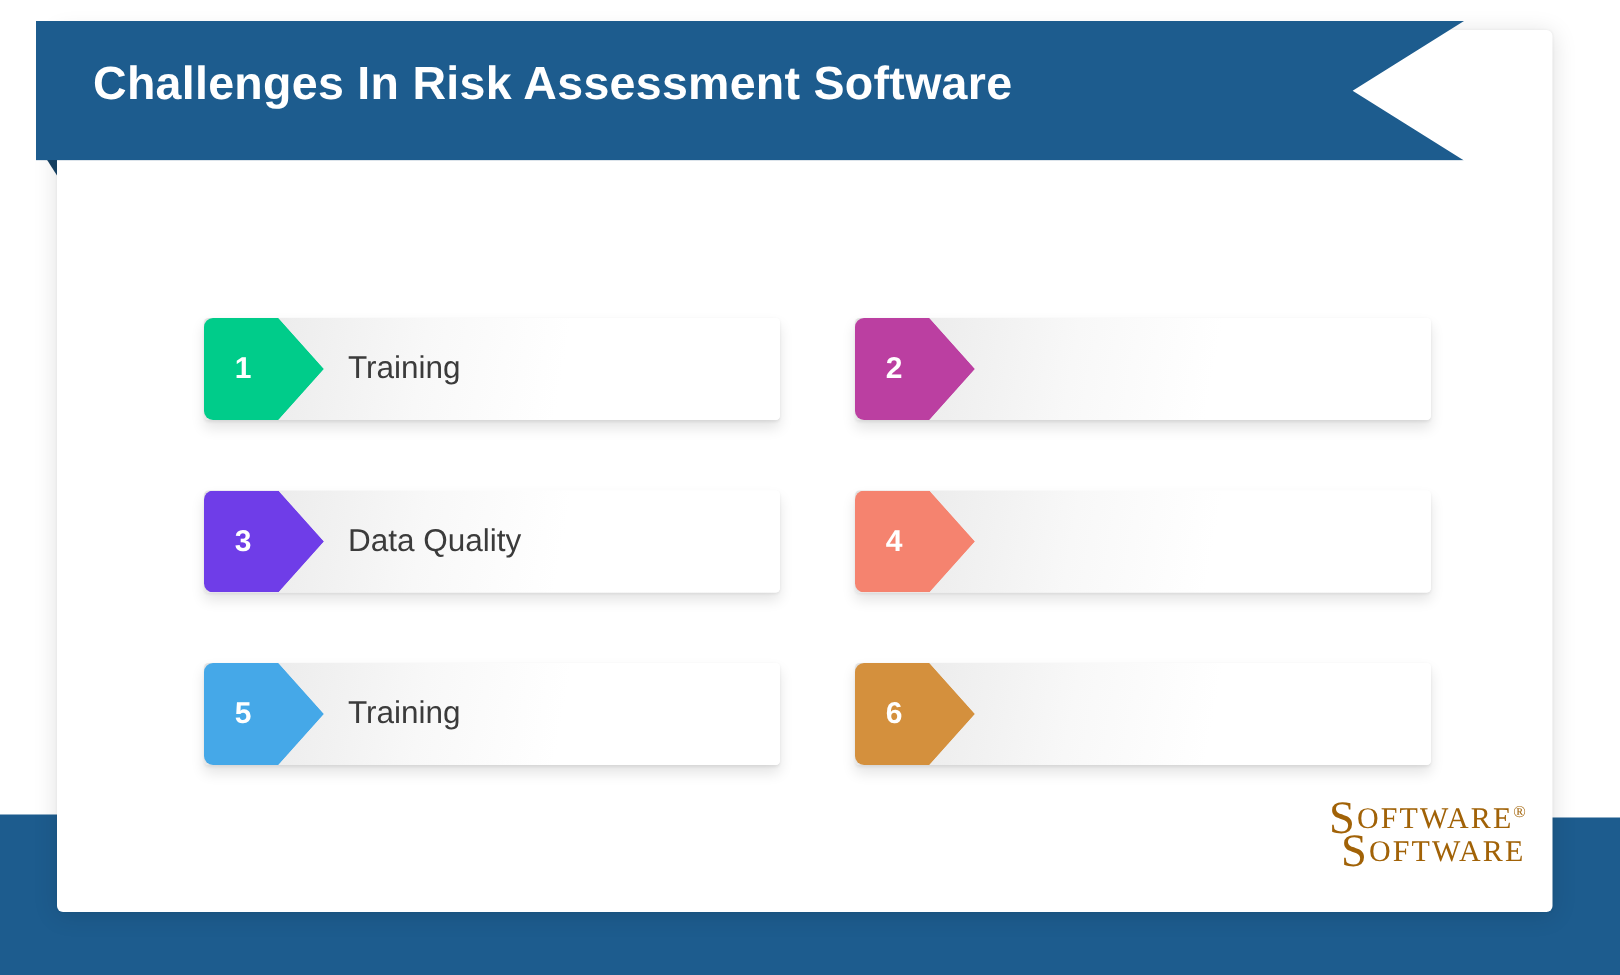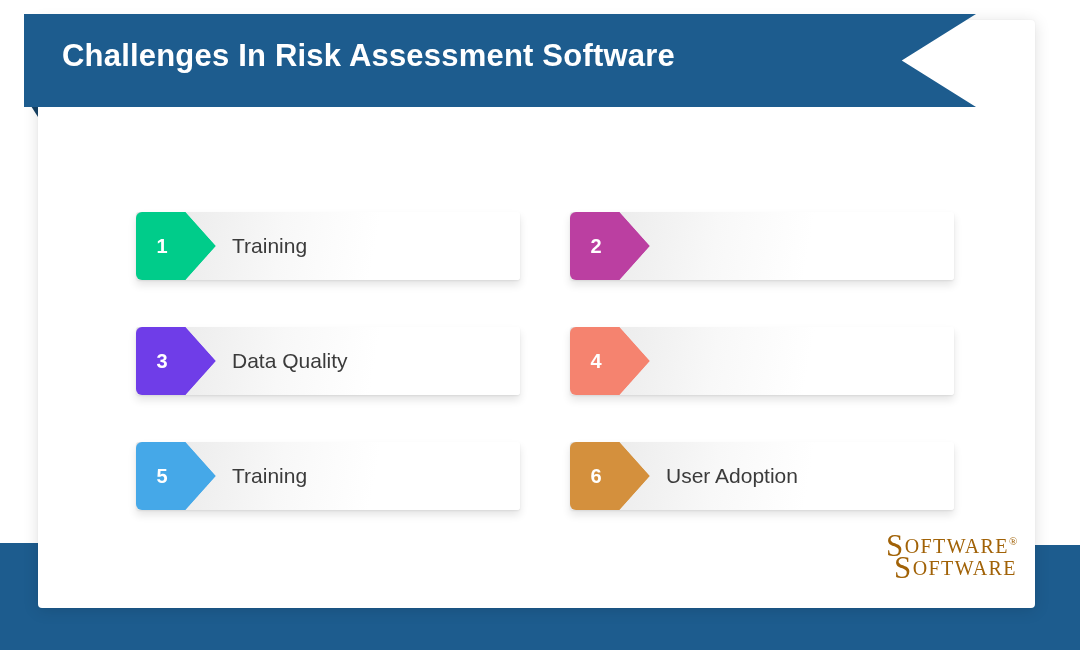--- a/index.html
+++ b/index.html
@@ -283,21 +283,20 @@
       </div>
       <div class="item-label">Training</div>
     </div>
 
     <div class="item">
       <div class="item-card"></div>
       <div class="badge">
         <div class="badge-inner" id="badge-fill-5" style="background: rgb(212, 144, 61);"></div>
         <span class="badge-num">6</span>
       </div>
-      <div class="item-label">User Adoption</div>
     </div>
 
   </div>
 
   <div id="logo" style="color: #a16207;">
     <div class="logo-line" id="logo-line1">
       <span class="logo-cap">S</span><span>OFTWARE</span><span class="logo-reg">®</span>
     </div>
     <div class="logo-line" id="logo-line2">
       <span class="logo-cap">S</span><span>OFTWARE</span>

